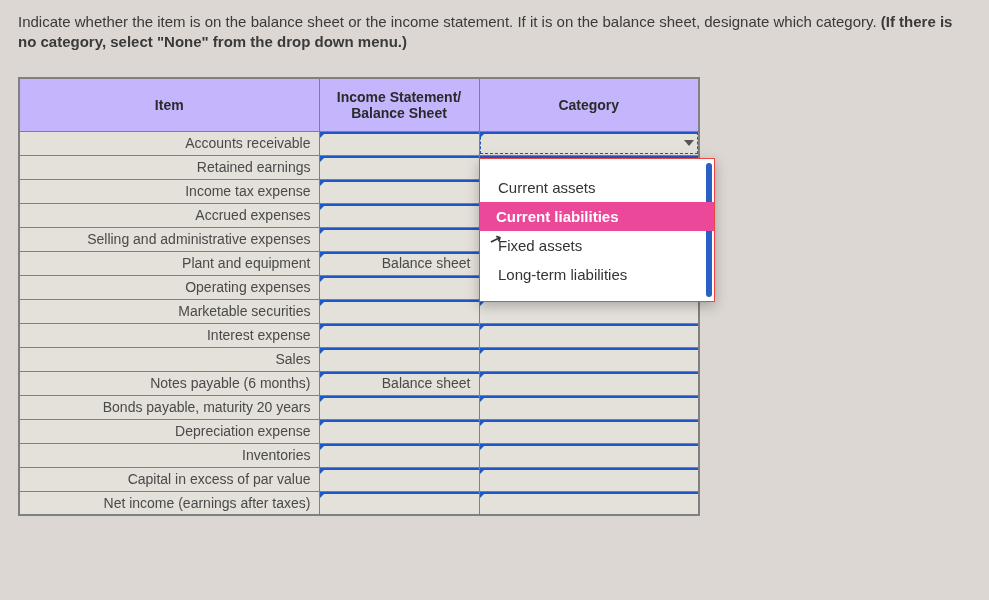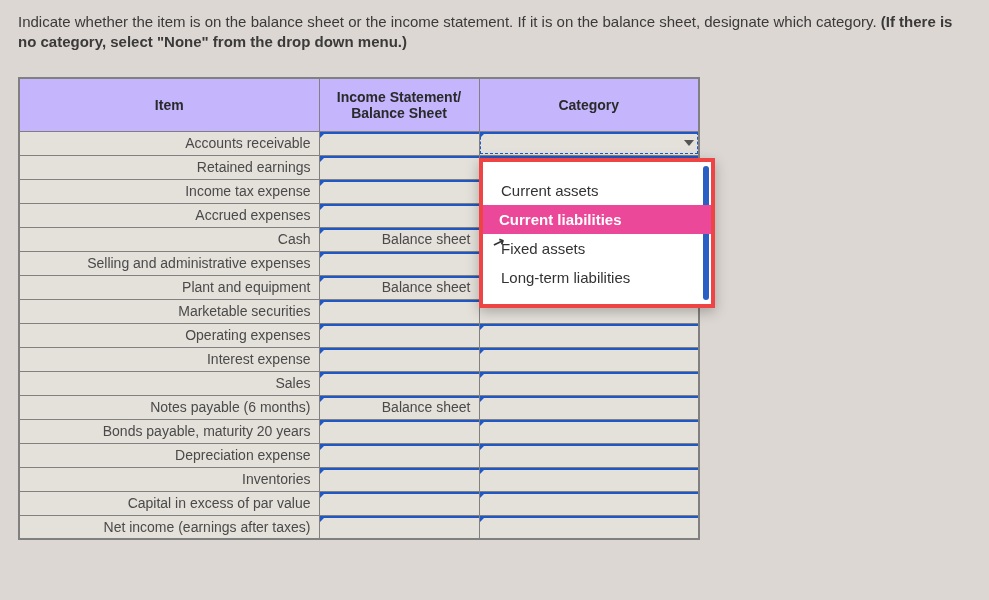--- a/index.html
+++ b/index.html
@@ -79,21 +79,21 @@
     border-top: 6px solid #555;
   }
 
   
   .dropdown {
     position: absolute;
     left: 479px;   
     top: 158px;
     width: 236px;
     background: #fff;
-    border: 4px solid #ef4444;
+    border: 1px solid #ef4444;
     box-shadow: 0 4px 12px rgba(0,0,0,0.25);
     padding: 14px 0 12px 0;
     z-index: 10;
   }
   .dropdown .scroll {
     position: absolute;
     right: 2px; top: 4px; bottom: 4px;
     width: 6px;
     background: #2a60c4;
     border-radius: 3px;
@@ -159,41 +159,36 @@
         <td class="item-cell">Income tax expense</td>
         <td class="stmt-cell"></td>
         <td class="cat-cell"></td>
       </tr>
       <tr>
         <td class="item-cell">Accrued expenses</td>
         <td class="stmt-cell"></td>
         <td class="cat-cell"></td>
       </tr>
       <tr>
-        <td class="item-cell">Cash</td>
-        <td class="stmt-cell">Balance sheet</td>
-        <td class="cat-cell"></td>
-      </tr>
-      <tr>
         <td class="item-cell">Selling and administrative expenses</td>
         <td class="stmt-cell"></td>
         <td class="cat-cell"></td>
       </tr>
       <tr>
         <td class="item-cell">Plant and equipment</td>
         <td class="stmt-cell">Balance sheet</td>
         <td class="cat-cell"></td>
       </tr>
       <tr>
+        <td class="item-cell">Operating expenses</td>
+        <td class="stmt-cell"></td>
+        <td class="cat-cell"></td>
+      </tr>
+      <tr>
         <td class="item-cell">Marketable securities</td>
-        <td class="stmt-cell"></td>
-        <td class="cat-cell"></td>
-      </tr>
-      <tr>
-        <td class="item-cell">Operating expenses</td>
         <td class="stmt-cell"></td>
         <td class="cat-cell"></td>
       </tr>
       <tr>
         <td class="item-cell">Interest expense</td>
         <td class="stmt-cell"></td>
         <td class="cat-cell"></td>
       </tr>
       <tr>
         <td class="item-cell">Sales</td>

